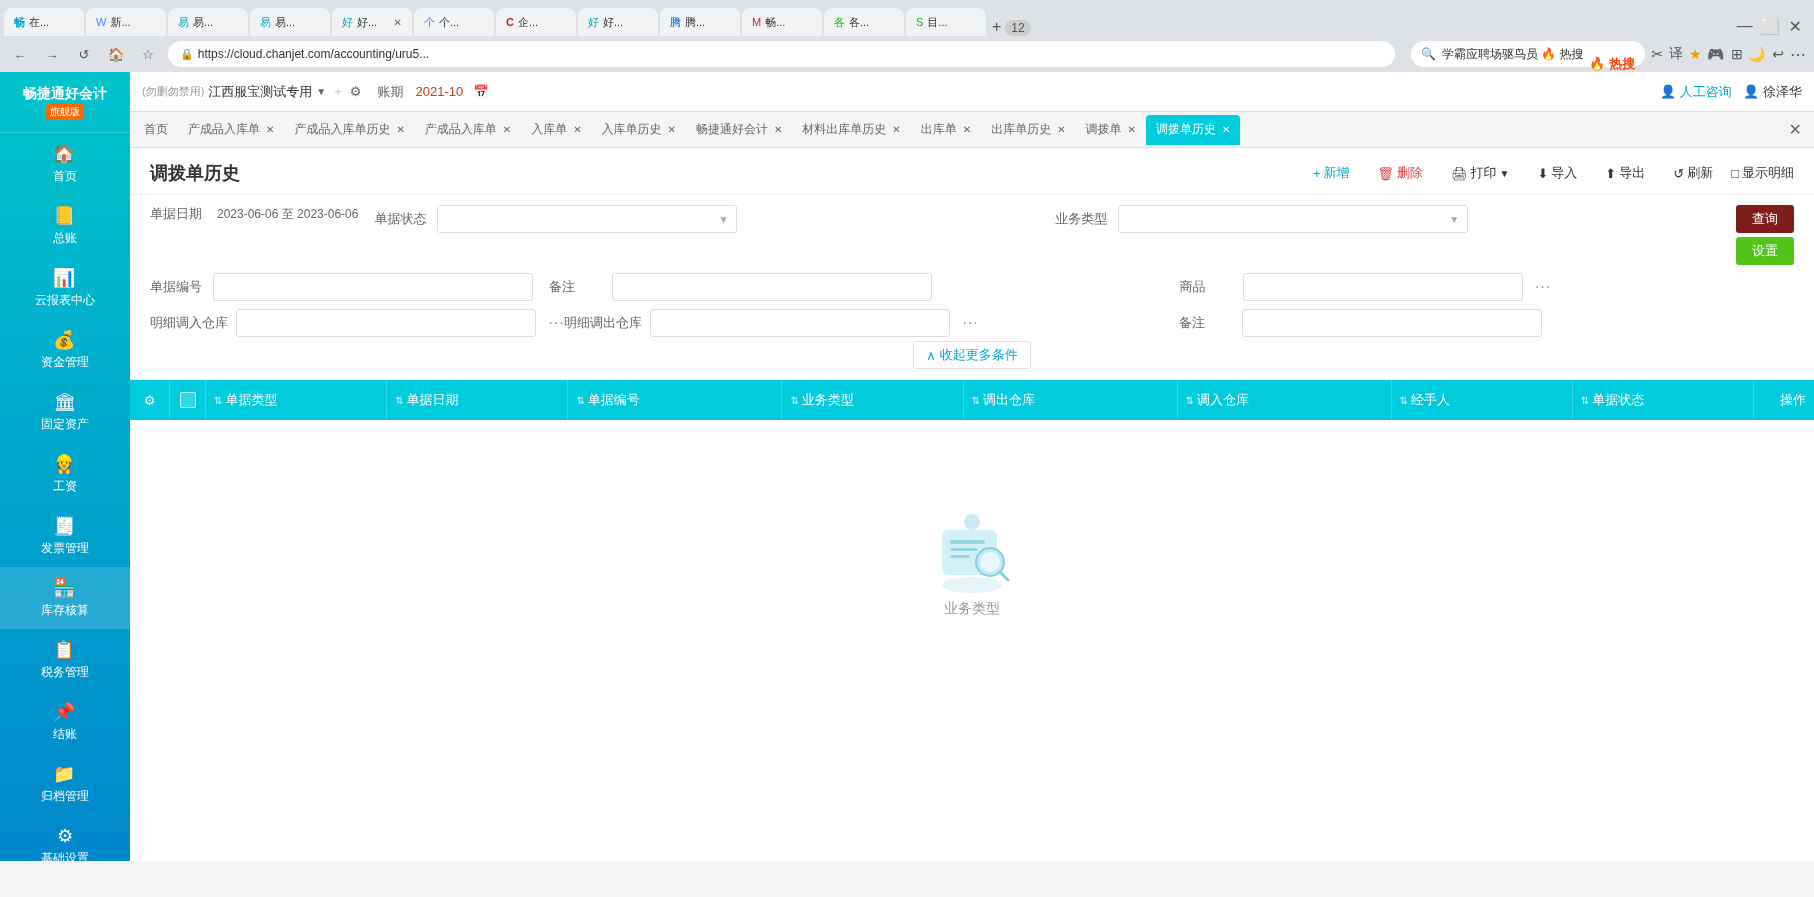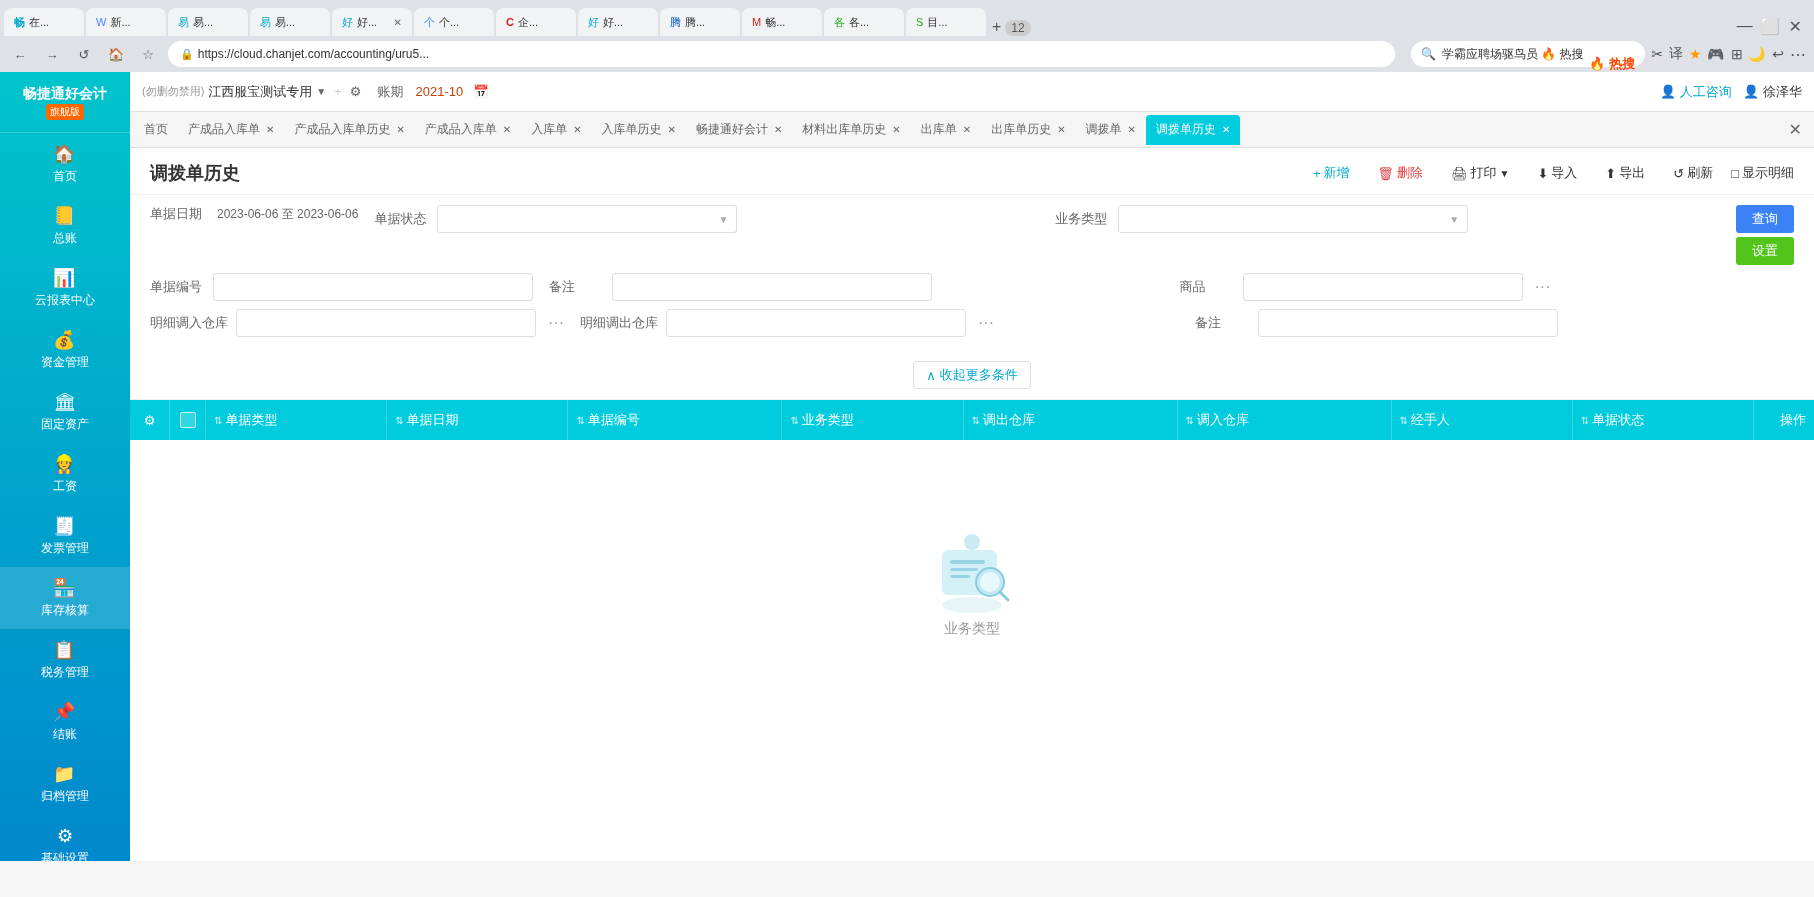--- a/index.html
+++ b/index.html
@@ -77,21 +77,21 @@
     .th-out-wh { flex: 1.2; min-width: 100px; }
     .th-in-wh { flex: 1.2; min-width: 100px; }
     .th-handler { flex: 1; min-width: 80px; }
     .th-status { flex: 1; min-width: 80px; }
     .th-action { width: 60px; justify-content: center; flex-shrink: 0; }
 
     
     .empty-state { display: flex; flex-direction: column; align-items: center; justify-content: center; padding: 80px 20px; }
     .empty-text { color: #999; font-size: 14px; }
 
-    .query-btn { background: #3b82f6; color: white; border: none; padding: 5px 16px; border-radius: 3px; font-size: 13px; cursor: pointer; }
+    .query-btn { background: #7f1d1d; color: white; border: none; padding: 5px 16px; border-radius: 3px; font-size: 13px; cursor: pointer; }
     .settings-btn2 { background: #52c41a; color: white; border: none; padding: 5px 16px; border-radius: 3px; font-size: 13px; cursor: pointer; margin-top: 4px; }
 
     .filter-actions { display: flex; flex-direction: column; align-items: flex-end; margin-left: auto; }
 
     .checkbox-square { width: 16px; height: 16px; border: 1px solid rgba(255,255,255,0.7); border-radius: 2px; background: rgba(255,255,255,0.2); }
   </style>
 </head>
 <body>
 
 <div class="browser-tabs">
@@ -394,21 +394,21 @@
             <span class="filter-label">备注</span>
             <input class="filter-input" style="min-width: 320px;">
           </div>
           <div style="display:flex;align-items:center;gap:8px;flex:1;">
             <span class="filter-label">商品</span>
             <input class="filter-input" style="min-width: 280px;">
             <span class="filter-ellipsis">···</span>
           </div>
         </div>
 
-        <div style="display:flex;align-items:center;gap:16px;margin-bottom:24px;">
+        <div style="display:flex;align-items:center;margin-bottom:4px;">
           <div style="display:flex;align-items:center;gap:8px;">
             <span class="filter-label">明细调入仓库</span>
             <input class="filter-input" style="min-width: 300px;">
             <span class="filter-ellipsis">···</span>
           </div>
           <div style="display:flex;align-items:center;gap:8px;flex:1;">
             <span class="filter-label">明细调出仓库</span>
             <input class="filter-input" style="min-width: 300px;">
             <span class="filter-ellipsis">···</span>
           </div>

